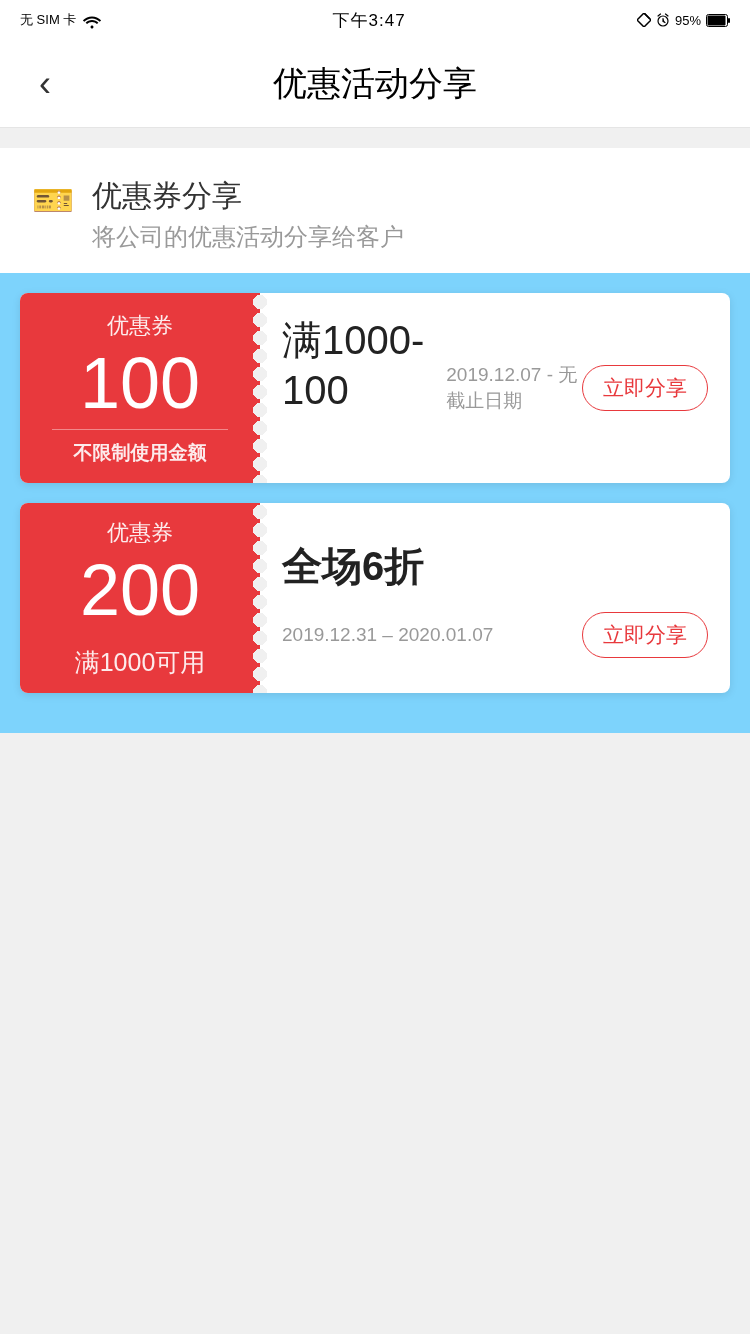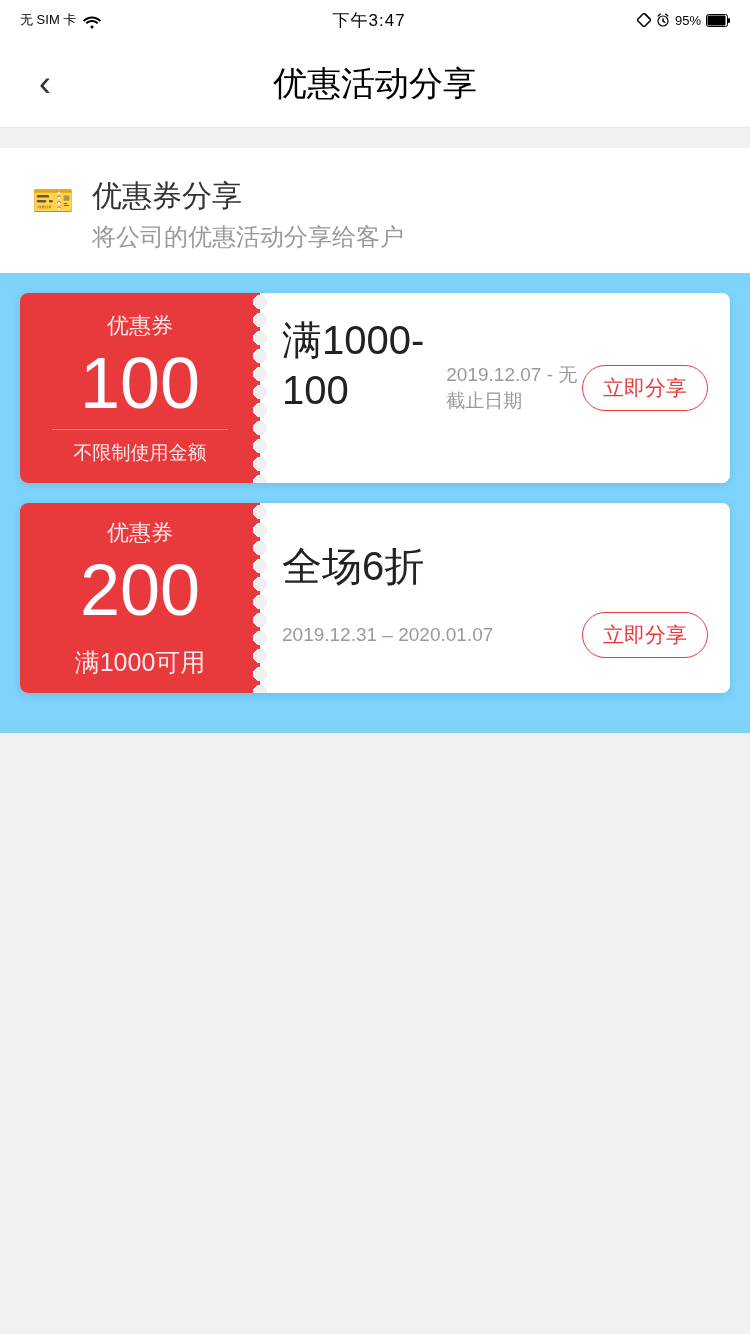--- a/index.html
+++ b/index.html
@@ -230,21 +230,21 @@
         width: 18px;
         height: 100%;
         background-image: radial-gradient(circle, #f0f0f0 7px, transparent 7px);
         background-size: 18px 18px;
         background-position: center 0;
         z-index: 5;
       "></div>
       <span style="font-size:22px;color:rgba(255,255,255,0.9);margin-bottom:6px;">优惠券</span>
       <span style="font-size:72px;font-weight:300;color:#fff;line-height:1;margin-bottom:10px;text-align:center;">100</span>
       <div style="width:80%;height:1px;background:rgba(255,255,255,0.4);margin-bottom:10px;"></div>
-      <span style="font-size:19px;color:rgba(255,255,255,0.9);text-align:center;">不限制使用金额</span>
+      <span style="font-size:19px;color:rgba(255,255,255,0.9);text-align:center;font-weight:bold;">不限制使用金额</span>
     </div>
 
     <div style="
       flex: 1;
       padding: 20px 22px;
       display: flex;
       flex-direction: row;
       justify-content: center;
     ">
       <span style="font-size:40px;font-weight:500;color:#222;margin-bottom:18px;">满1000-100</span>
@@ -305,21 +305,21 @@
       <span style="font-size:25px;color:rgba(255,255,255,0.9);text-align:center;">满1000可用</span>
     </div>
 
     <div style="
       flex: 1;
       padding: 20px 22px;
       display: flex;
       flex-direction: column;
       justify-content: center;
     ">
-      <span style="font-size:40px;font-weight:400;color:#222;margin-bottom:18px;">全场6折</span>
+      <span style="font-size:40px;font-weight:700;color:#222;margin-bottom:18px;">全场6折</span>
       <div style="display:flex;align-items:center;justify-content:space-between;gap:47px;">
         <span style="font-size:19px;color:#999;">2019.12.31 – 2020.01.07</span>
         <button style="
           border: 1.5px solid #e8393d;
           border-radius: 28px;
           padding: 8px 20px;
           font-size: 21px;
           color: #e8393d;
           background: transparent;
           cursor: pointer;

